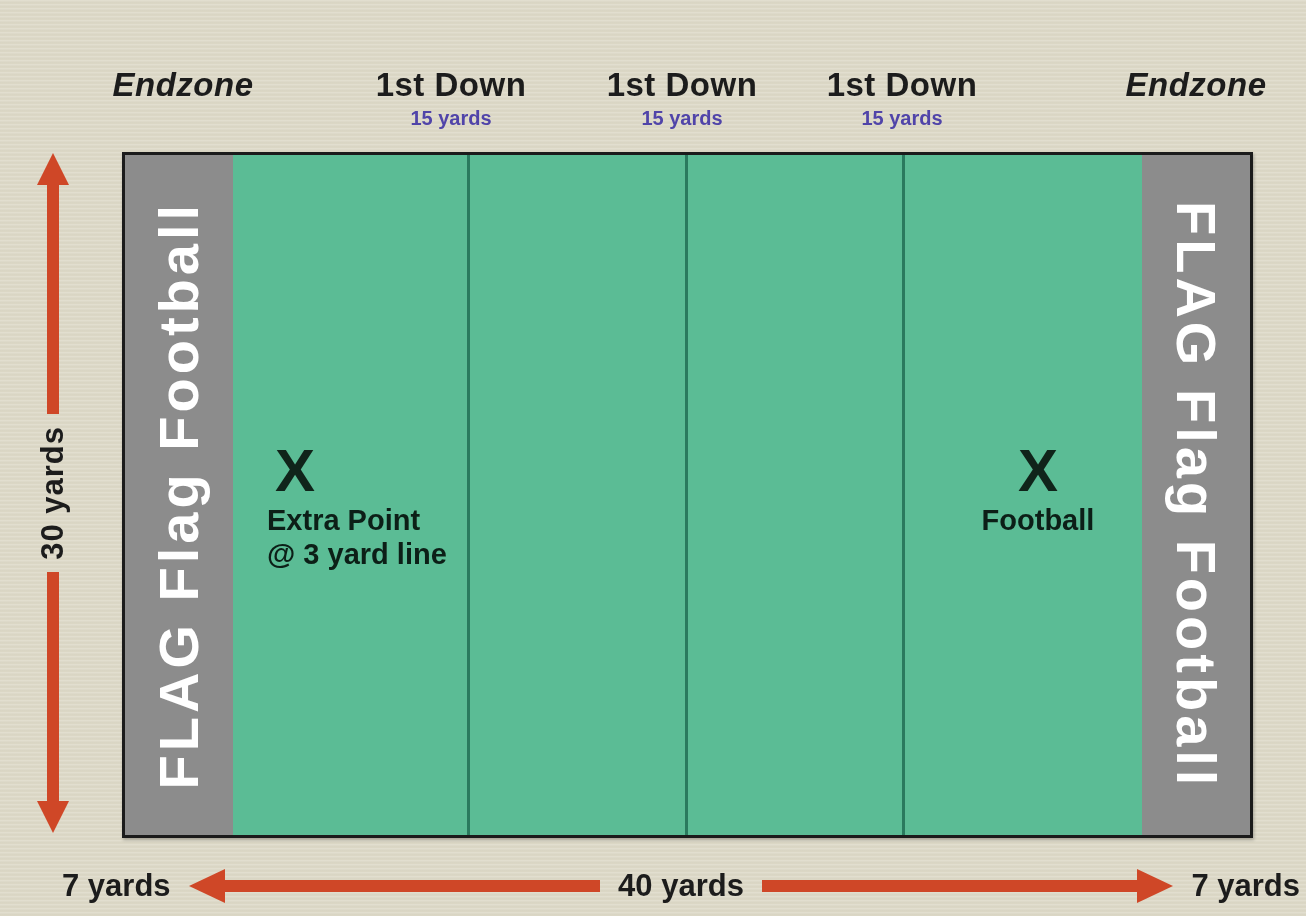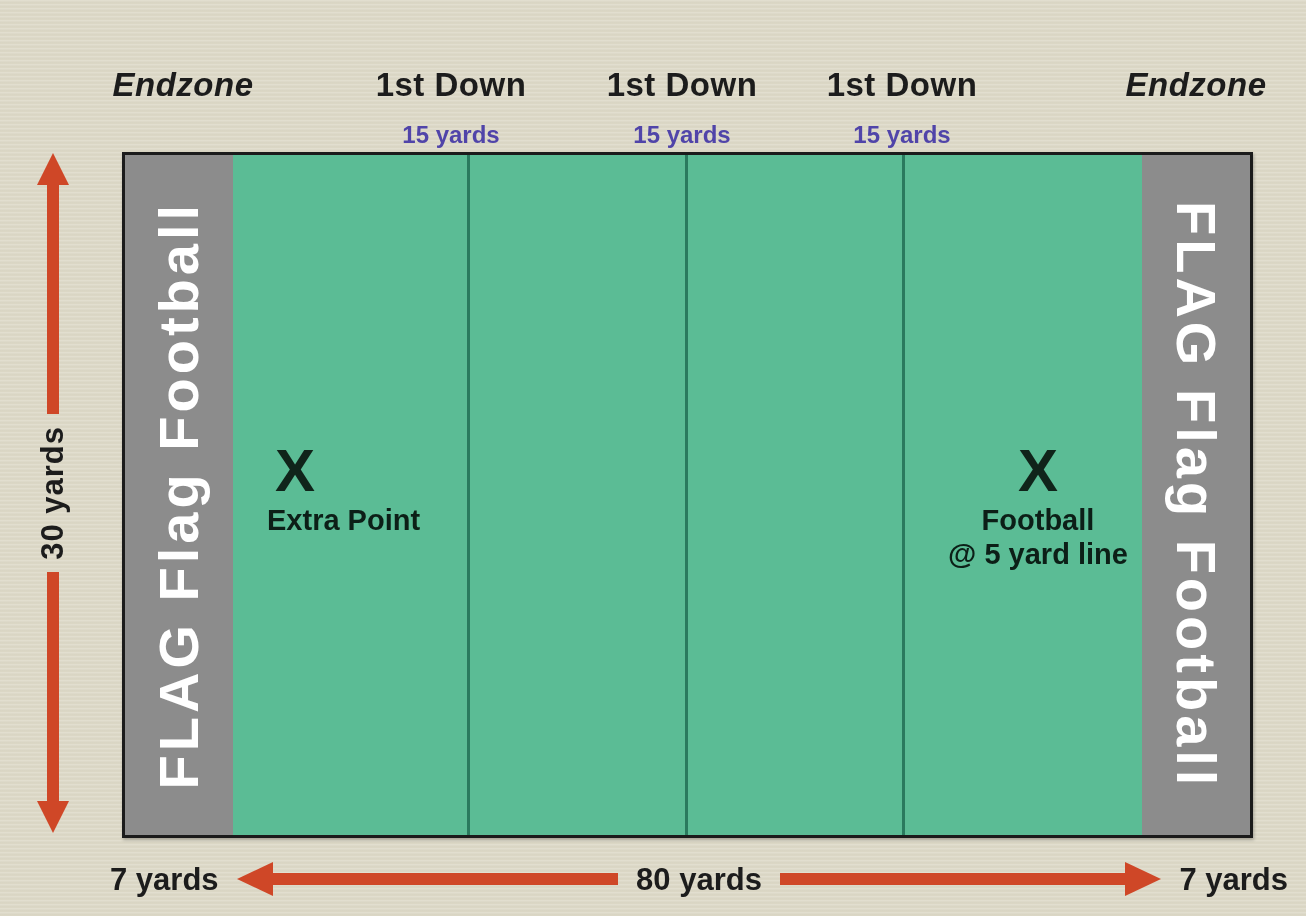--- a/index.html
+++ b/index.html
@@ -26,21 +26,21 @@
       repeating-linear-gradient(180deg,
         rgba(255,255,255,0.16) 0px, rgba(255,255,255,0.16) 1px,
         rgba(0,0,0,0.015) 2px, rgba(0,0,0,0.0) 4px),
       var(--background);
     color:var(--text-black);
   }
 
   
   .lbl{font-weight:bold;color:var(--text-black);white-space:nowrap;}
   .lbl.main{font-size:33px;letter-spacing:0.5px;}
-  .lbl.sub{font-size:24px;color:var(--yards-purple);margin-top:17px;}
+  .lbl.sub{font-size:20px;color:var(--yards-purple);margin-top:3px;}
   .toplabel{position:absolute;top:66px;transform:translateX(-50%);font-style:italic;}
   .fdgroup{
     position:absolute;top:66px;transform:translateX(-50%);
     display:flex;flex-direction:column;align-items:center;
   }
   .ez-l{left:183px;}
   .fd1{left:451px;}
   .fd2{left:682px;}
   .fd3{left:902px;}
   .ez-r{left:1196px;}
@@ -86,22 +86,22 @@
   .marker{position:absolute;display:flex;flex-direction:column;color:#0c1f17;}
   .mx{font-size:60px;line-height:56px;font-weight:bold;color:#10241a;}
   .mline{font-size:29px;font-weight:bold;line-height:34px;}
   .m-left{left:34px;top:288px;align-items:flex-start;}
   .m-left .mx{margin-left:8px;margin-bottom:4px;}
   .m-right{left:703px;top:288px;width:204px;align-items:center;text-align:center;}
   .m-right .mx{margin-bottom:4px;}
 
   
   .bdim{
-    position:absolute;left:62px;right:18px;top:862px;height:48px;
-    display:flex;gap:18px;margin-left:48px;
+    position:absolute;left:62px;right:6px;top:862px;height:48px;
+    display:flex;align-items:center;gap:18px;
   }
   .lbl.dim{font-size:31px;}
   .h-arrow{flex:1;display:flex;align-items:center;height:34px;min-width:60px;}
   .hshaft{flex:1;height:12px;background:var(--arrow-red);}
   .tri-left{width:0;height:0;border-top:17px solid transparent;border-bottom:17px solid transparent;border-right:36px solid var(--arrow-red);}
   .tri-right{width:0;height:0;border-top:17px solid transparent;border-bottom:17px solid transparent;border-left:36px solid var(--arrow-red);}
 </style>
 </head>
 <body>
 
@@ -141,42 +141,42 @@
     </div>
 
     <div class="playfield">
       <div class="yline y1"></div>
       <div class="yline y2"></div>
       <div class="yline y3"></div>
 
       <div class="marker m-left">
         <span class="mx">X</span>
         <span class="mline">Extra Point</span>
+        <span class="mline">@ 3 yard line</span>
       </div>
 
       <div class="marker m-right">
         <span class="mx">X</span>
         <span class="mline">Football</span>
-        <span class="mline">@ 5 yard line</span>
       </div>
     </div>
 
     <div class="endzone">
       <span class="ez-text down">FLAG Flag Football</span>
     </div>
 
   </div>
 
   <div class="bdim">
     <span class="lbl dim">7 yards</span>
     <div class="h-arrow">
       <div class="tri-left"></div>
       <div class="hshaft"></div>
     </div>
-    <span class="lbl dim">80 yards</span>
+    <span class="lbl dim">40 yards</span>
     <div class="h-arrow">
       <div class="hshaft"></div>
       <div class="tri-right"></div>
     </div>
     <span class="lbl dim">7 yards</span>
   </div>
 
 </div>
 
 </body></html>

